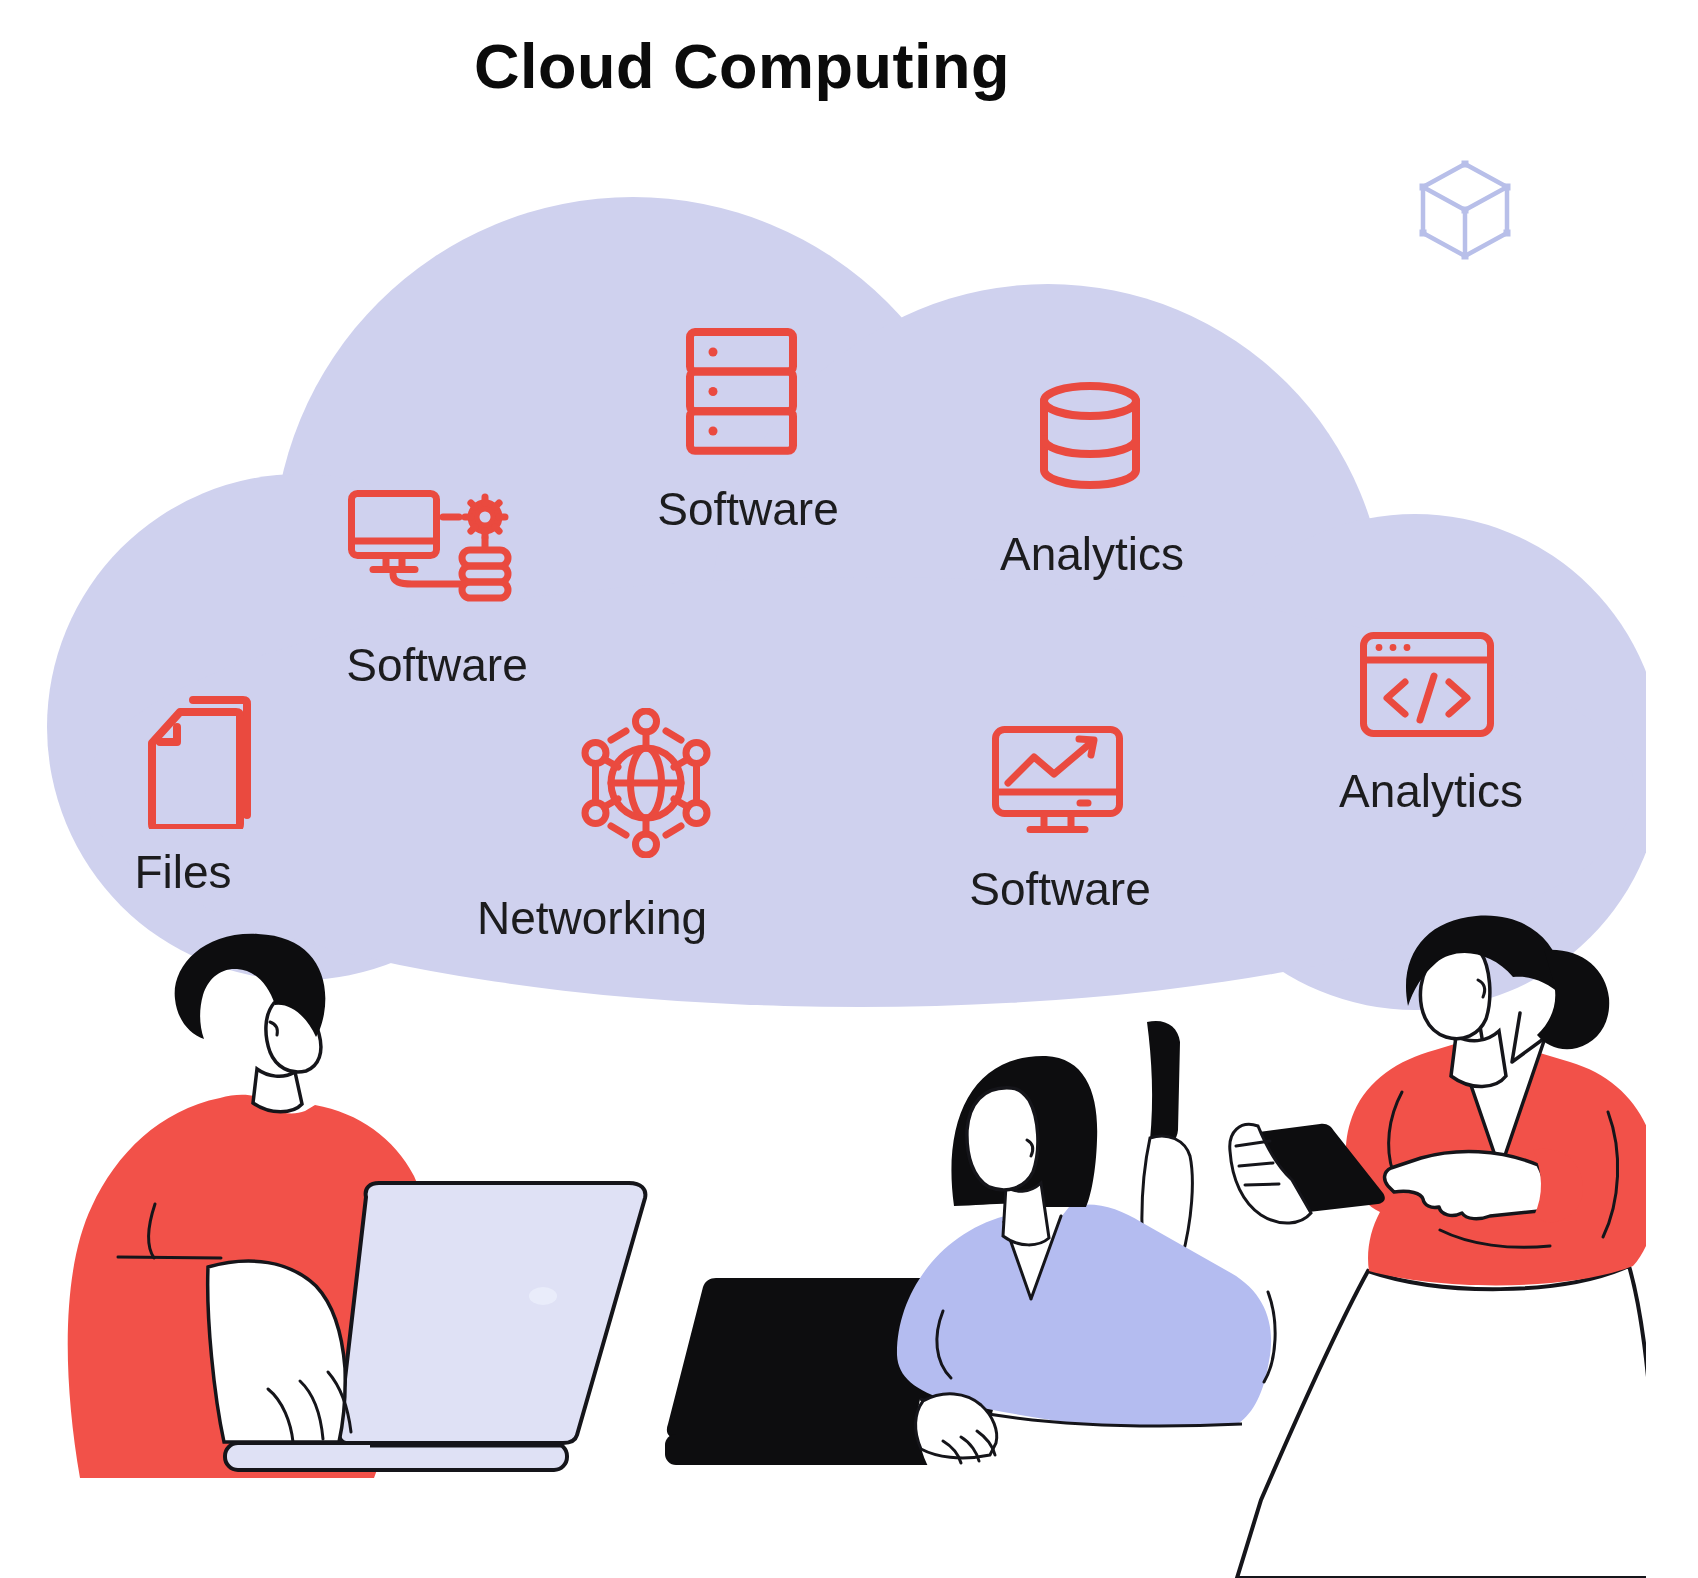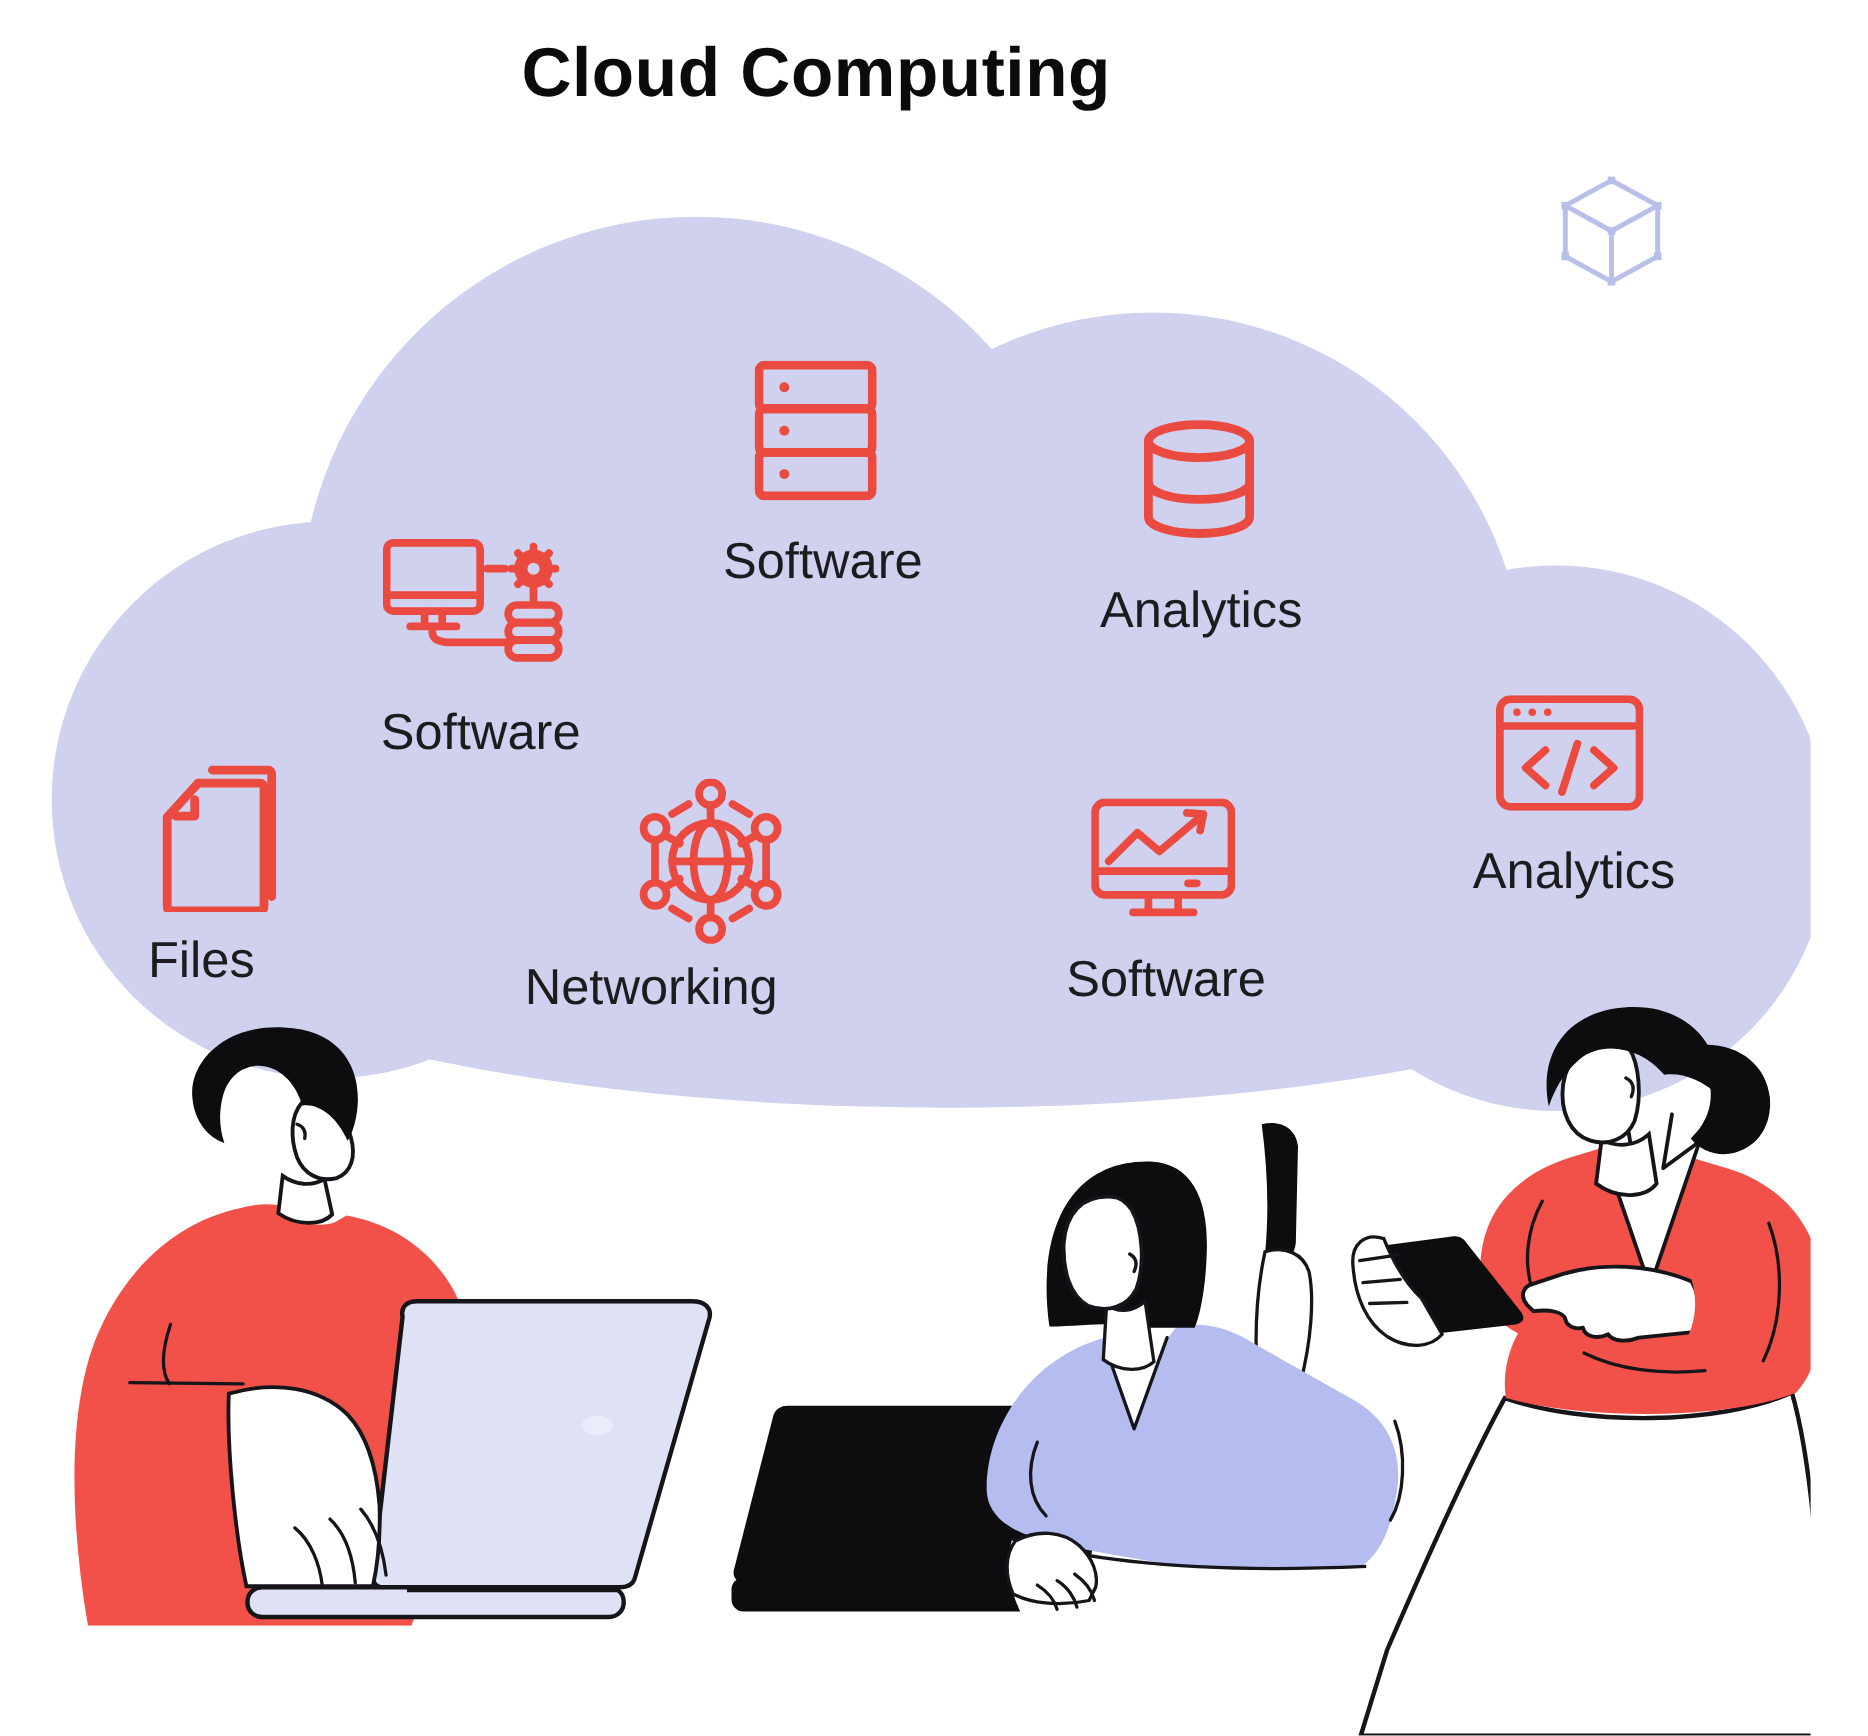--- a/index.html
+++ b/index.html
@@ -137,21 +137,21 @@
         <circle cx="65" cy="13.5" r="10.5"></circle>
         <circle cx="14.5" cy="45" r="10.5"></circle>
         <circle cx="115.5" cy="45" r="10.5"></circle>
         <circle cx="14.5" cy="105" r="10.5"></circle>
         <circle cx="115.5" cy="105" r="10.5"></circle>
         <circle cx="65" cy="136.5" r="10.5"></circle>
         <path d="M65,24 V40 M65,126 V110 M23,51 L37,59 M107,51 L93,59 M23,99 L37,91 M107,99 L93,91"></path>
         <path d="M45,23 L30,32 M85,23 L100,32 M14.5,59 V91 M115.5,59 V91 M30,118 L45,127 M100,118 L85,127"></path>
       </g>
     </svg>
-    <div class="item-label" style="left:592px;top:870px">Networking</div>
+    <div class="item-label" style="left:592px;top:891px">Networking</div>
   </div>
 
   <div class="grp">
     <svg class="abs" style="left:992px;top:726px" width="131" height="120" viewBox="0 0 131 120">
       <g fill="none" stroke="#ea4a3f" stroke-width="7" stroke-linecap="round" stroke-linejoin="round">
         <rect x="3.5" y="3.5" width="124" height="84" rx="9"></rect>
         <path d="M4,66 H127"></path>
         <path d="M88,77 H96"></path>
         <path d="M52,88 V103 M79,88 V103"></path>
         <path d="M38,103.5 H93"></path>

